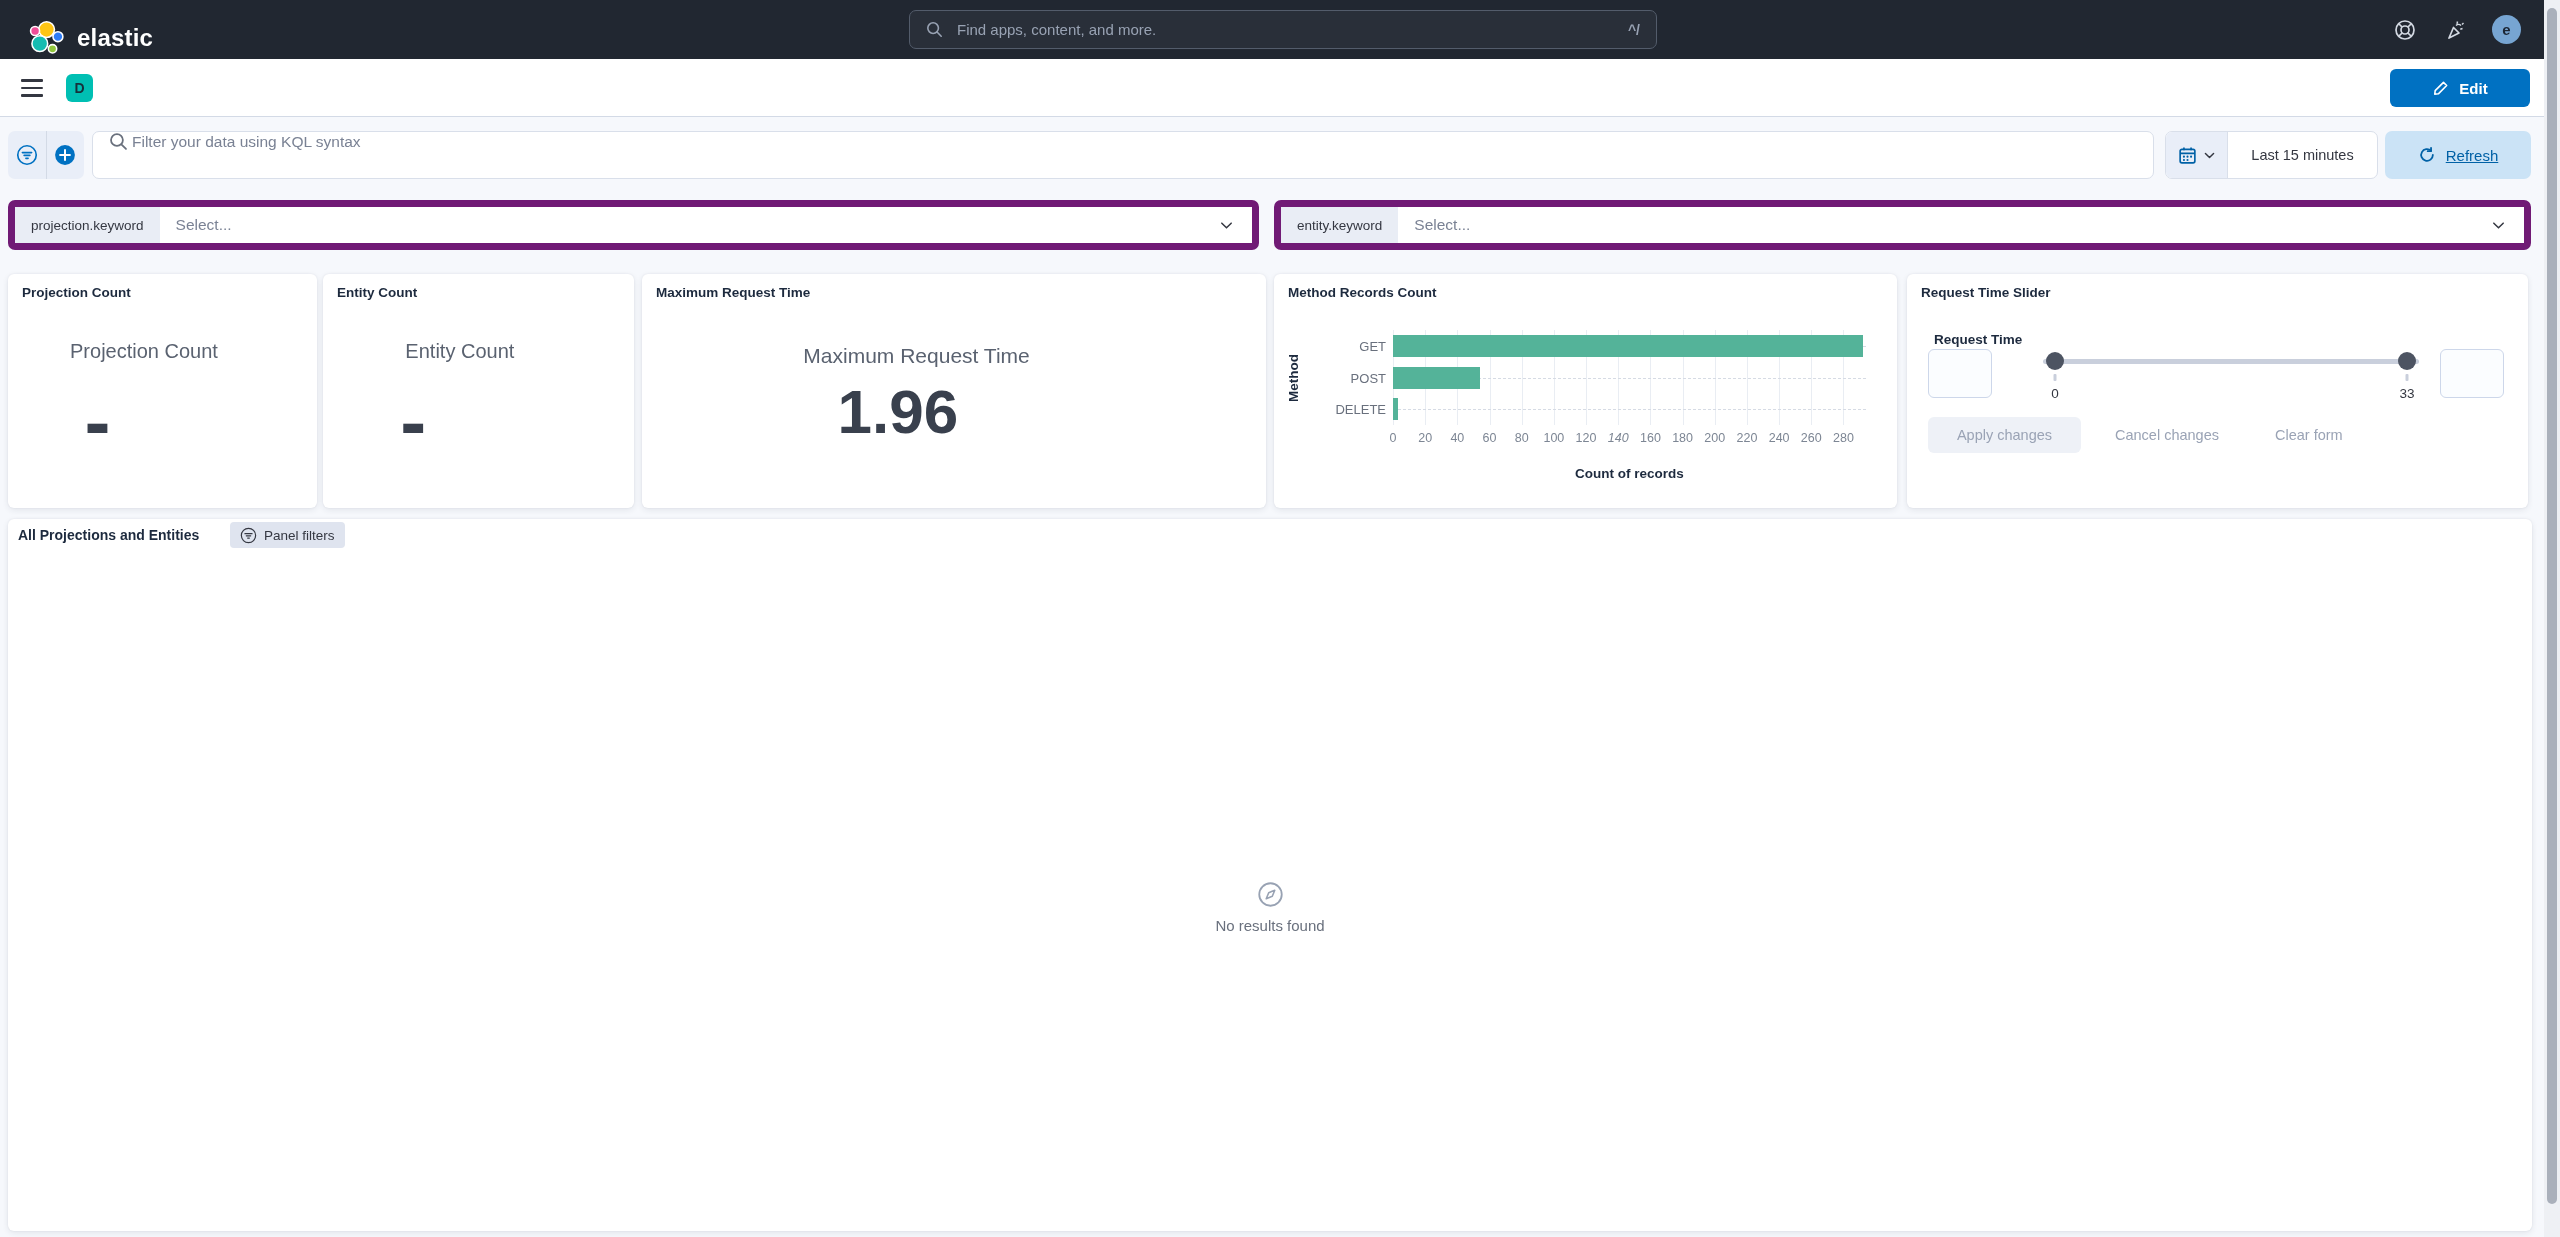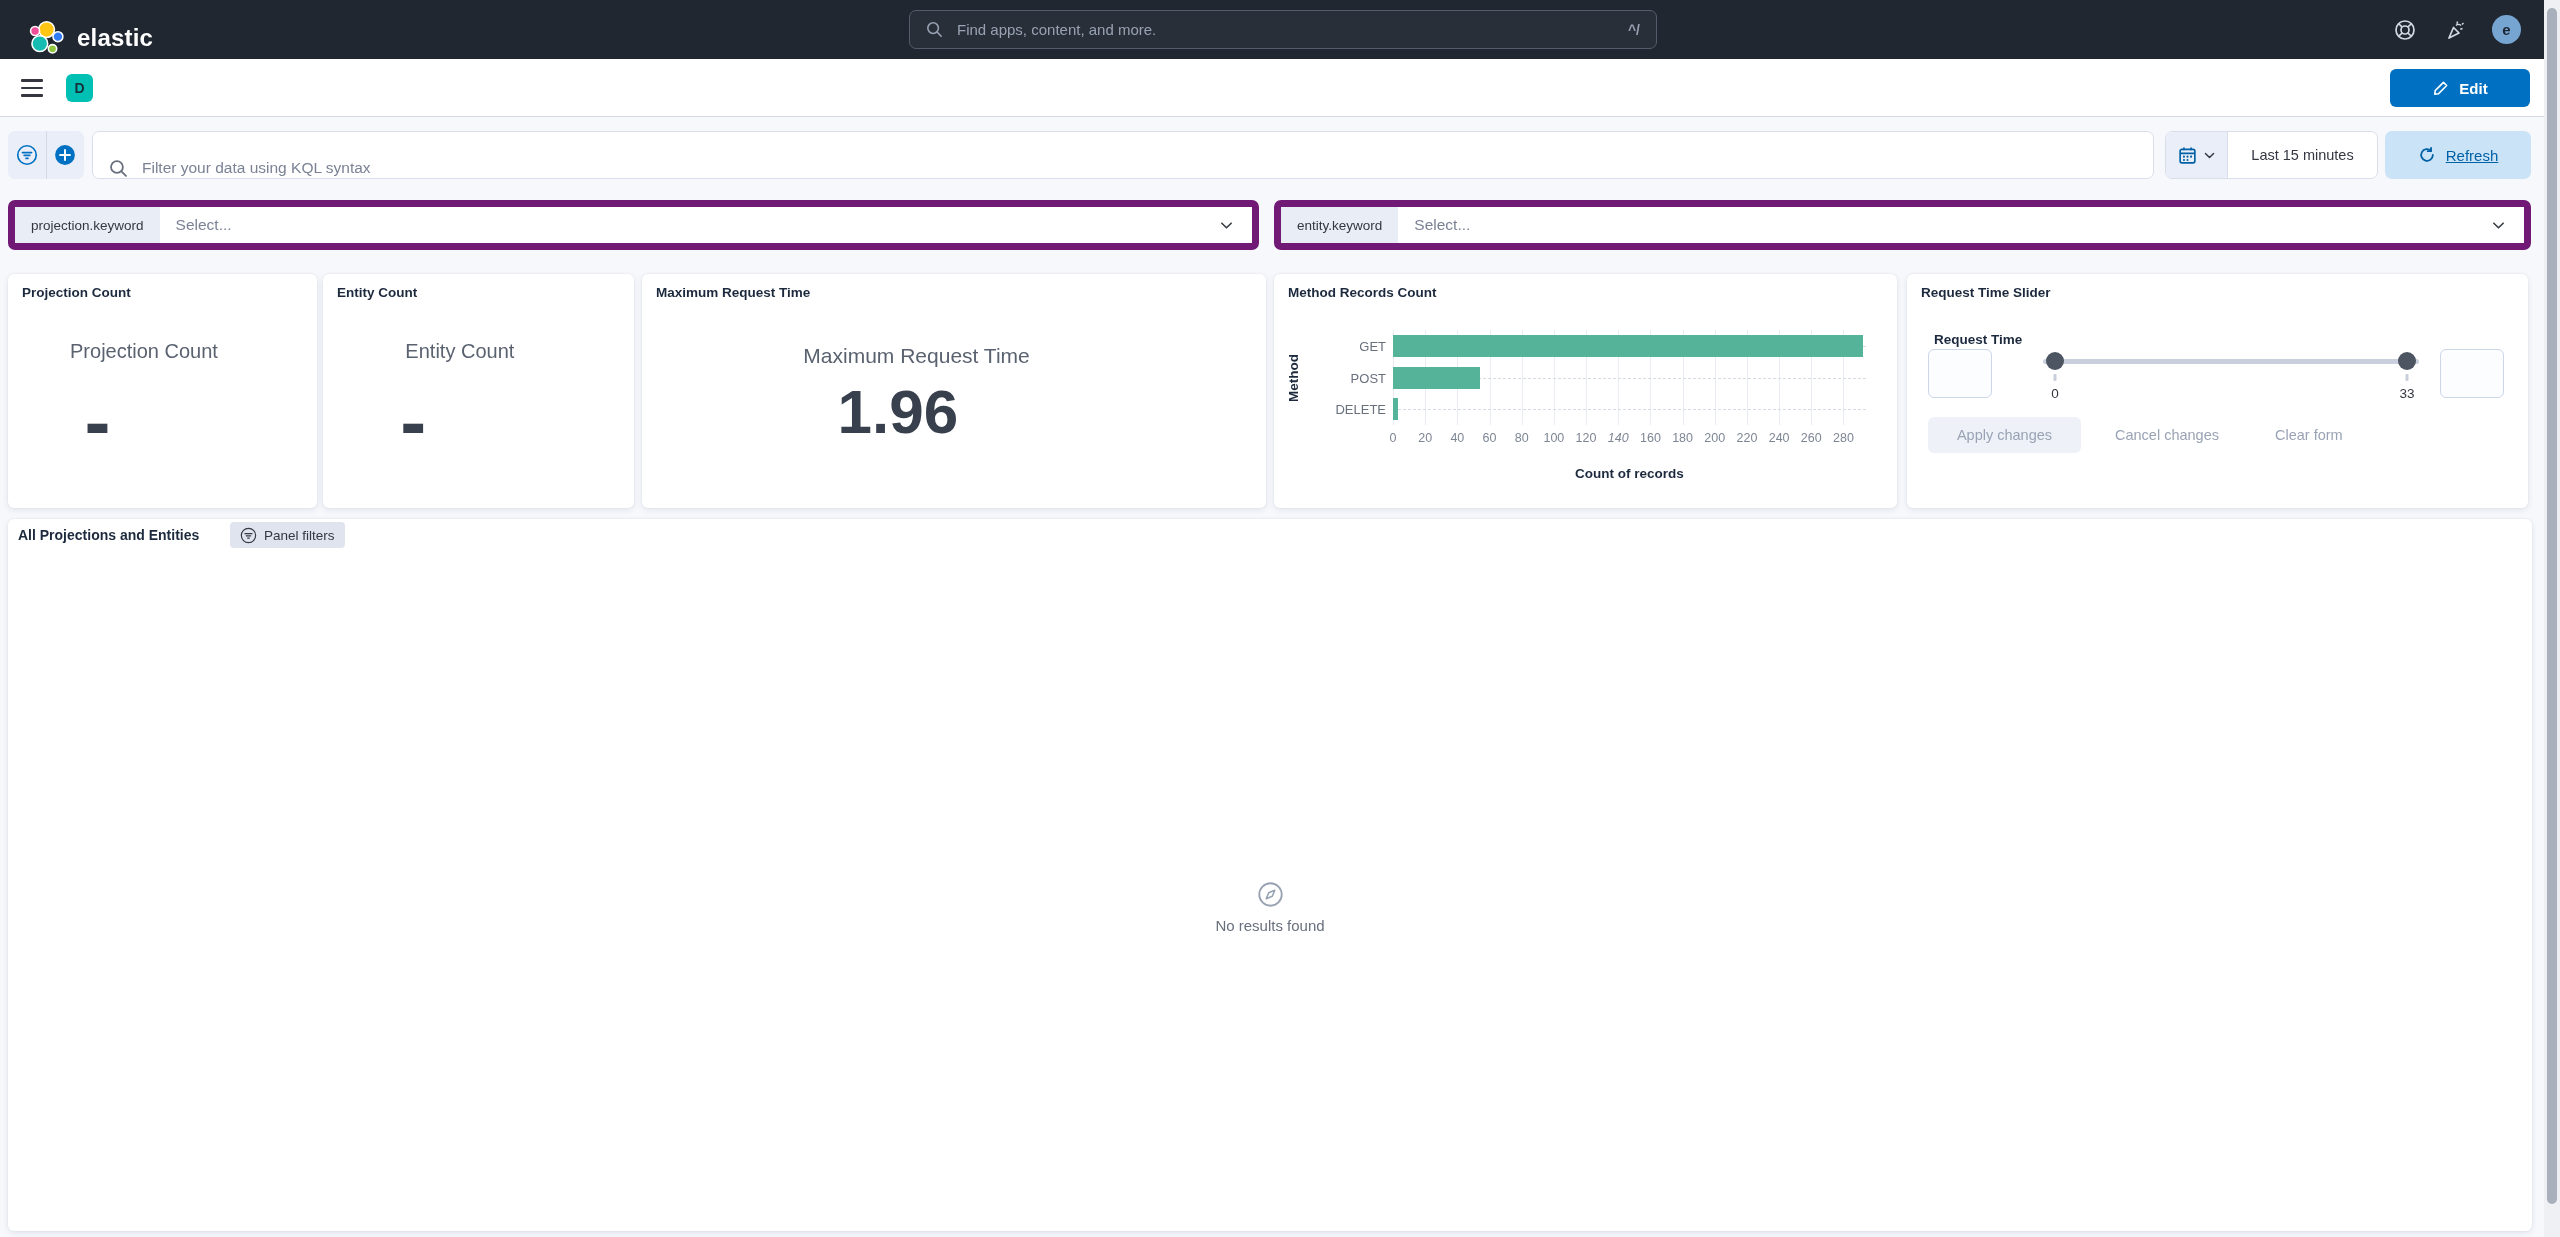--- a/index.html
+++ b/index.html
@@ -47,22 +47,22 @@
   .edit-btn { position: absolute; left: 2390px; top: 10px; width: 140px; height: 38px; background: #0071c2;
               border-radius: 6px; color: #ffffff; font-size: 15px; font-weight: 600; display: flex;
               align-items: center; justify-content: center; gap: 10px; cursor: pointer; }
 
   
   .filter-group { position: absolute; left: 8px; top: 131px; width: 76px; height: 48px; background: #e9eef8;
                   border-radius: 7px; display: flex; overflow: hidden; }
   .filter-group .cell { flex: 1; display: flex; align-items: center; justify-content: center; cursor: pointer; }
   .filter-group .cell + .cell { border-left: 1px solid #d3dae6; }
   .kql { position: absolute; left: 92px; top: 131px; width: 2062px; height: 48px; background: #ffffff;
-         border: 1px solid #d9dfea; border-radius: 7px; display: flex; align-items: flex-end; padding: 0 16px;
-         gap: 12px; }
+         border: 1px solid #d9dfea; border-radius: 7px; display: flex; align-items: flex-start; padding: 0 16px;
+         gap: 2px; }
   .kql input { flex: 1; border: none; outline: none; font-size: 15.5px; color: #343741; font-family: inherit; background: transparent; }
   .kql input::placeholder { color: #7a8294; }
   .kql-search-ic { color: #69707d; display: flex; }
   .timepicker { position: absolute; left: 2165px; top: 131px; width: 213px; height: 48px; border: 1px solid #d9dfea;
                 border-radius: 7px; background: #ffffff; display: flex; overflow: hidden; cursor: pointer; }
   .tp-left { width: 62px; background: #e9eef8; border-right: 1px solid #d9dfea; display: flex; align-items: center;
              justify-content: center; gap: 6px; color: #0061a6; }
   .tp-text { flex: 1; display: flex; align-items: center; justify-content: center; font-size: 14.5px; color: #343741; }
   .refresh-btn { position: absolute; left: 2385px; top: 131px; width: 146px; height: 48px; background: #cbe3f6;
                  border-radius: 7px; display: flex; align-items: center; justify-content: center; gap: 10px;

